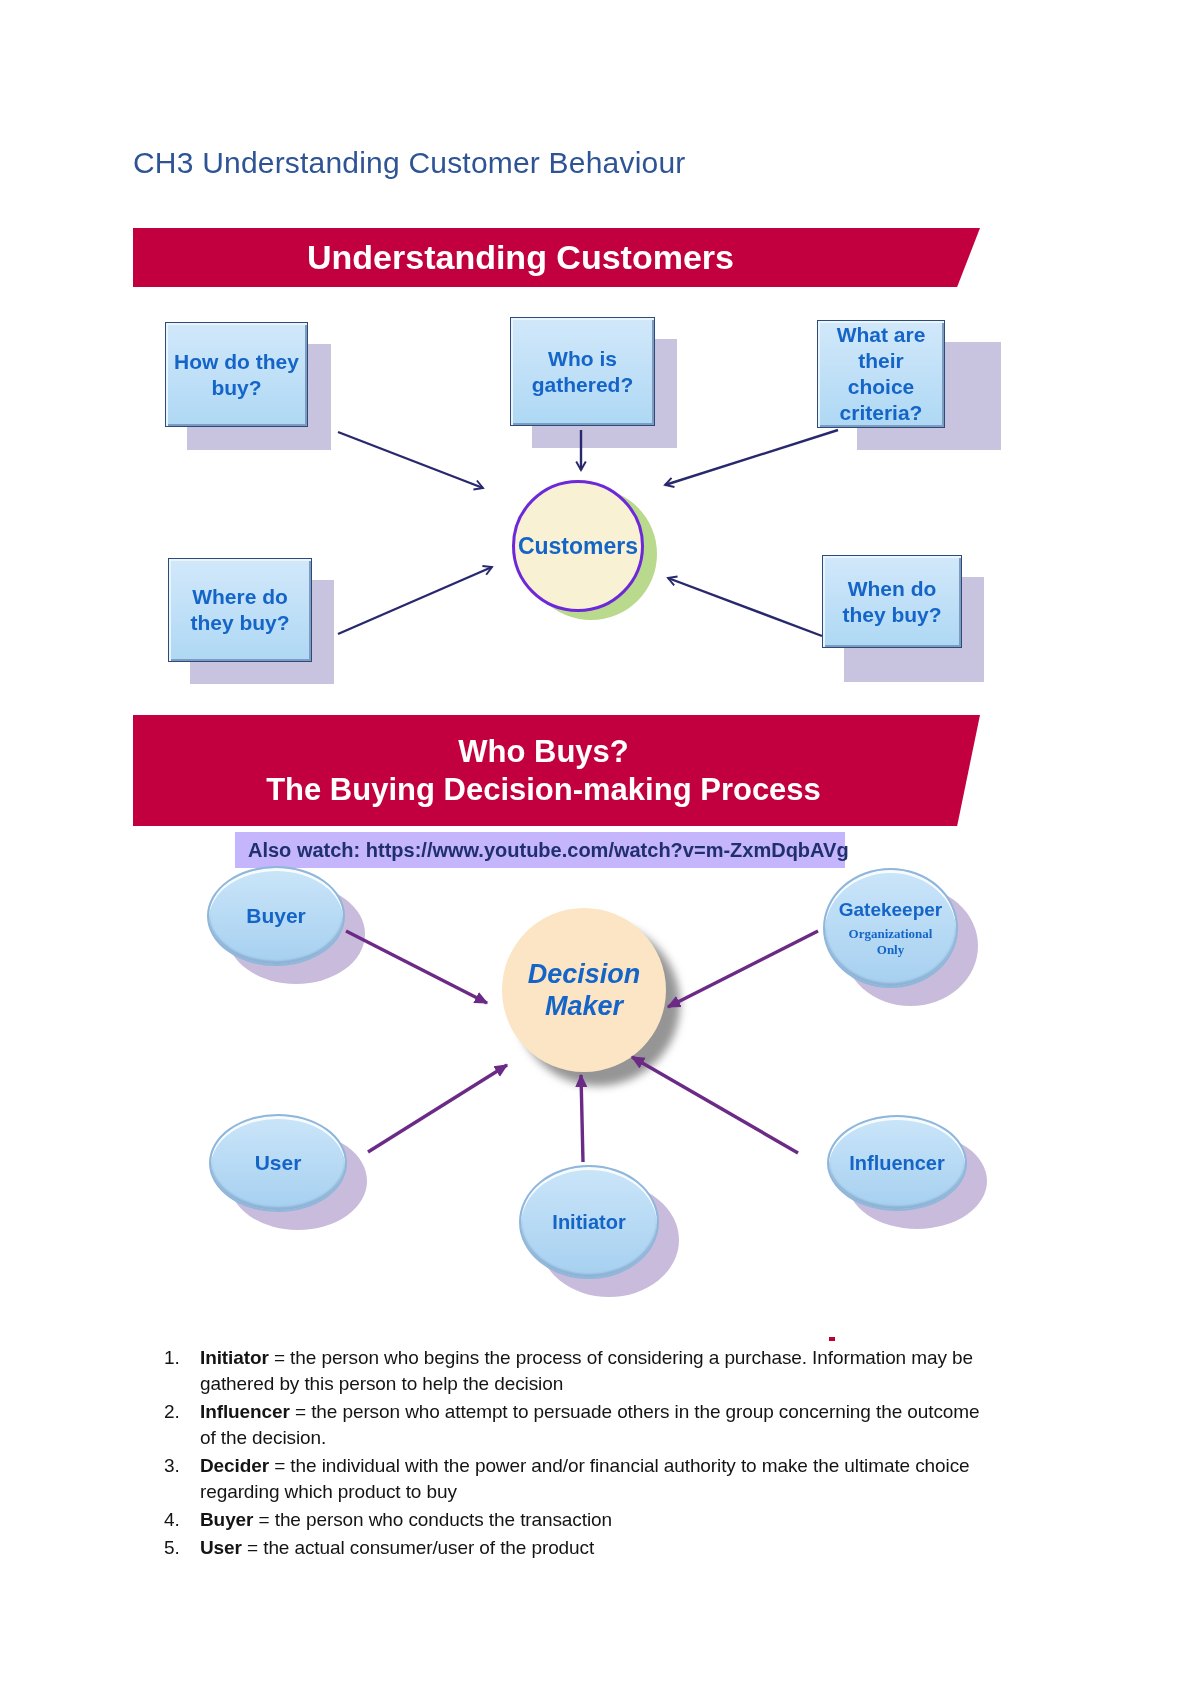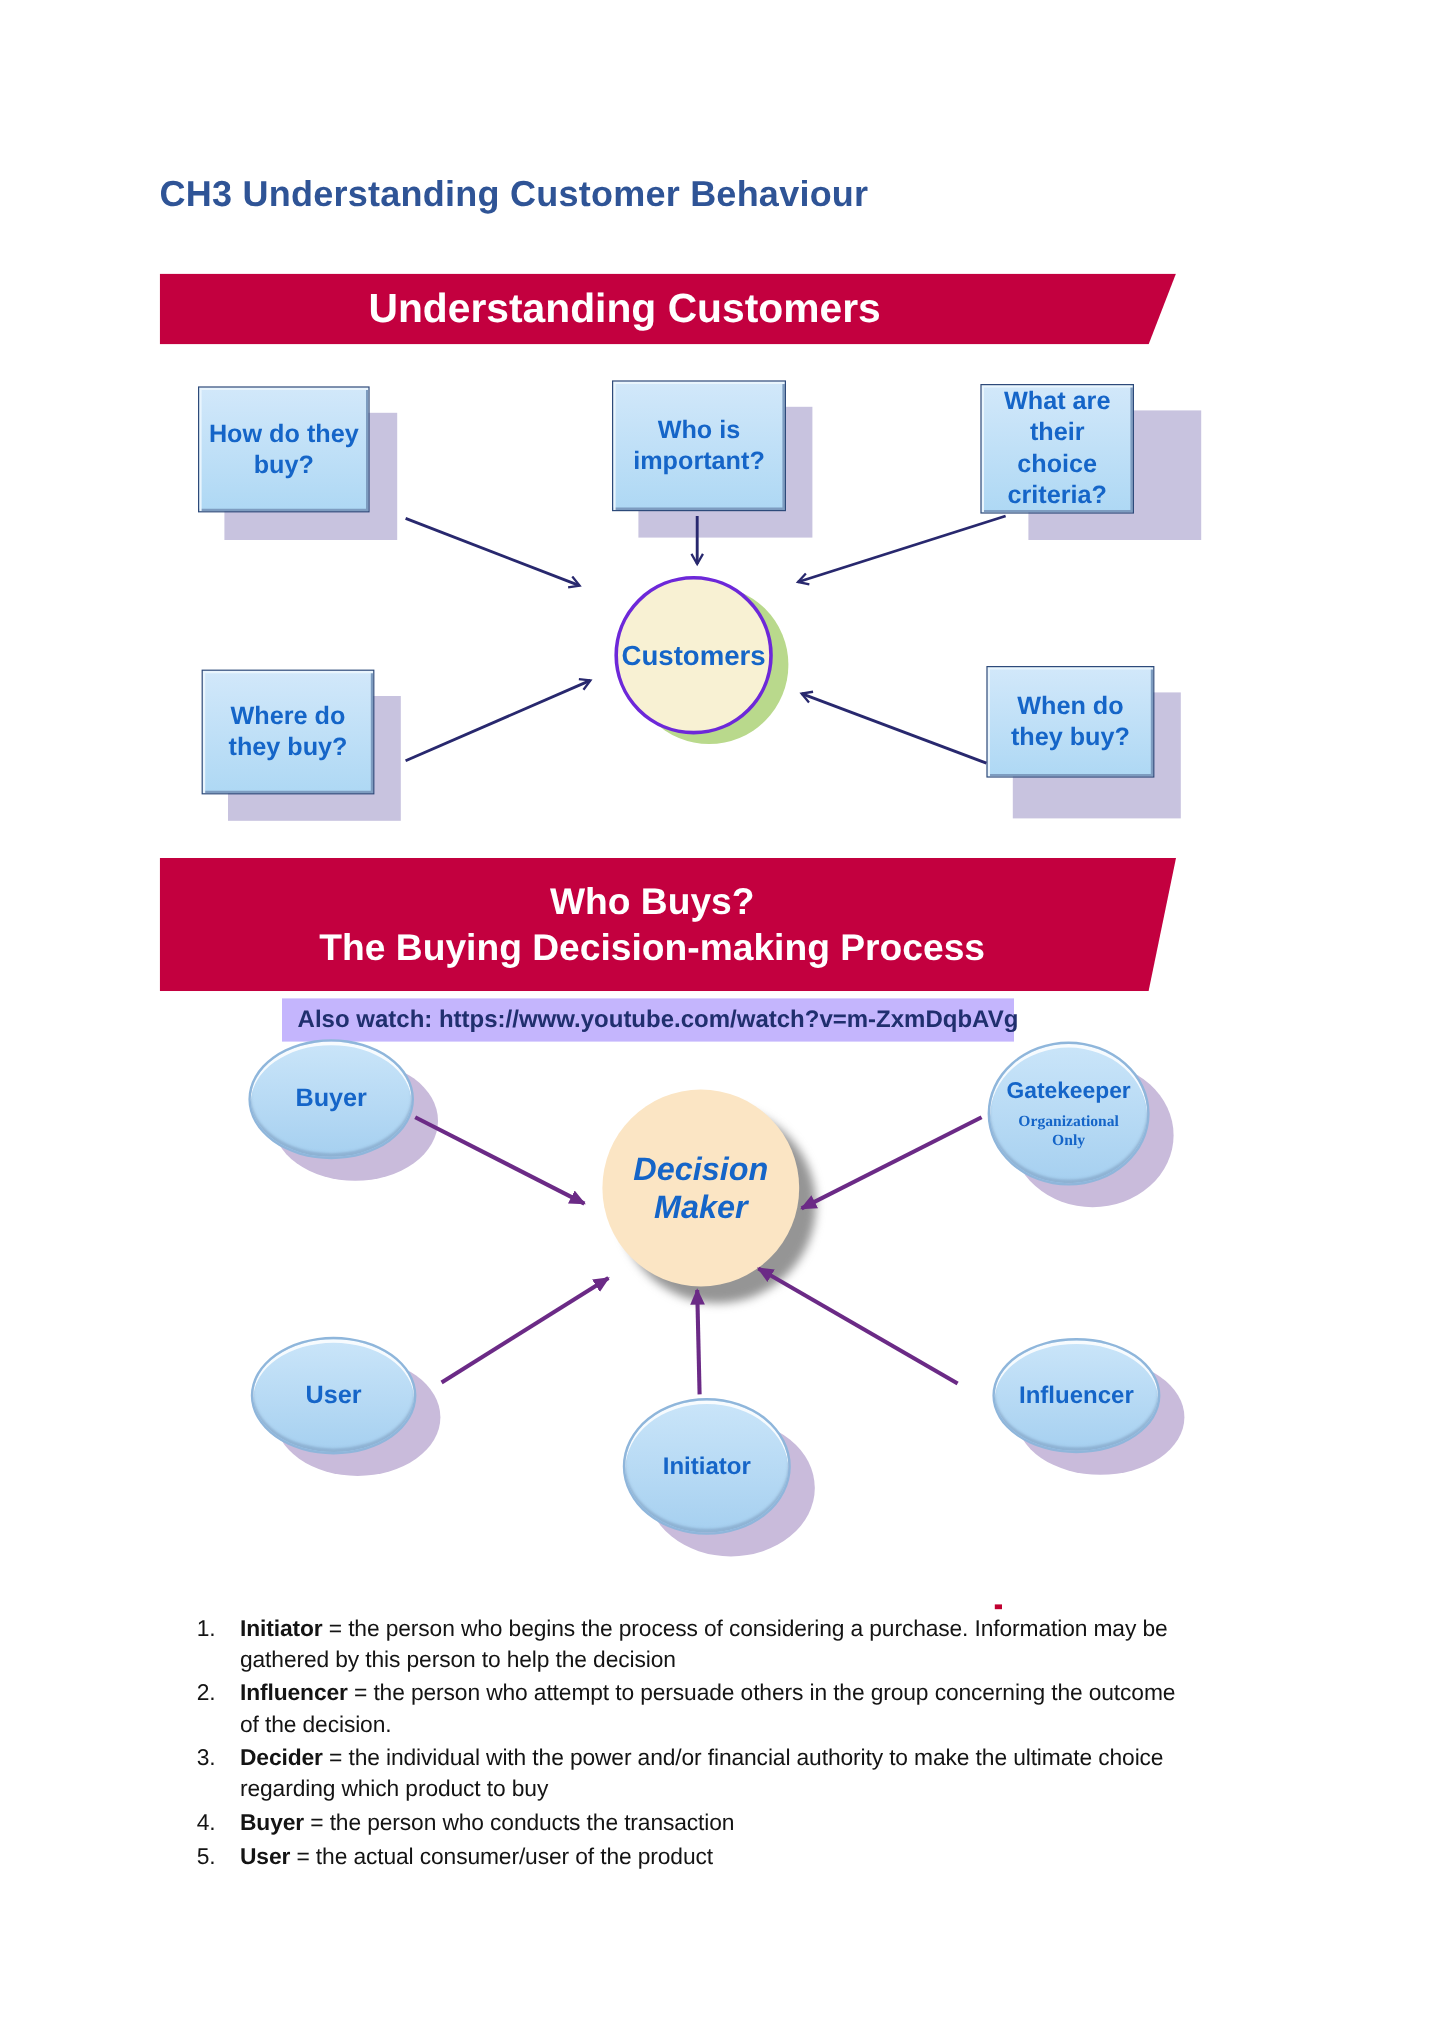--- a/index.html
+++ b/index.html
@@ -1,19 +1,19 @@
 <!DOCTYPE html>
 <html><head>
 <meta charset="utf-8">
 <style>
   * { margin:0; padding:0; box-sizing:border-box; }
   body { background:#ffffff; font-family:"Liberation Sans", sans-serif; }
   .page { position:relative; width:1200px; height:1698px; background:#ffffff; overflow:hidden; }
 
-  .doc-title { position:absolute; left:133px; top:146px; font-size:30px; font-weight:700;
+  .doc-title { position:absolute; left:133px; top:146px; font-size:30px; font-weight:400;
                color:#2F5496; letter-spacing:0.2px; }
 
   
   .banner { position:absolute; left:133px; width:847px; background:#C3003F; color:#ffffff;
             font-weight:700; display:flex; flex-direction:column; justify-content:center;
             text-align:center; clip-path:polygon(0 0,100% 0,97.3% 100%,0 100%); }
   .banner1 { top:228px; height:59px; font-size:34px; padding-right:72px; }
   .banner2 { top:715px; height:111px; font-size:31px; line-height:38px; padding-right:26px; }
 
   
@@ -82,21 +82,21 @@
 
   <div class="glow" style="left:525px;top:488px;width:132px;height:132px"></div>
   <div class="ccircle" style="left:512px;top:480px;width:132px;height:132px">
     <span class="ctext">Customers</span>
   </div>
 
   <div class="qbox" style="left:165px;top:322px;width:143px;height:105px">
     <span class="qtext">How do they buy?</span>
   </div>
   <div class="qbox" style="left:510px;top:317px;width:145px;height:109px">
-    <span class="qtext">Who is important?</span>
+    <span class="qtext">Who is gathered?</span>
   </div>
   <div class="qbox" style="left:817px;top:320px;width:128px;height:108px">
     <span class="qtext">What are their choice criteria?</span>
   </div>
   <div class="qbox" style="left:168px;top:558px;width:144px;height:104px">
     <span class="qtext">Where do they buy?</span>
   </div>
   <div class="qbox" style="left:822px;top:555px;width:140px;height:93px">
     <span class="qtext">When do they buy?</span>
   </div>

